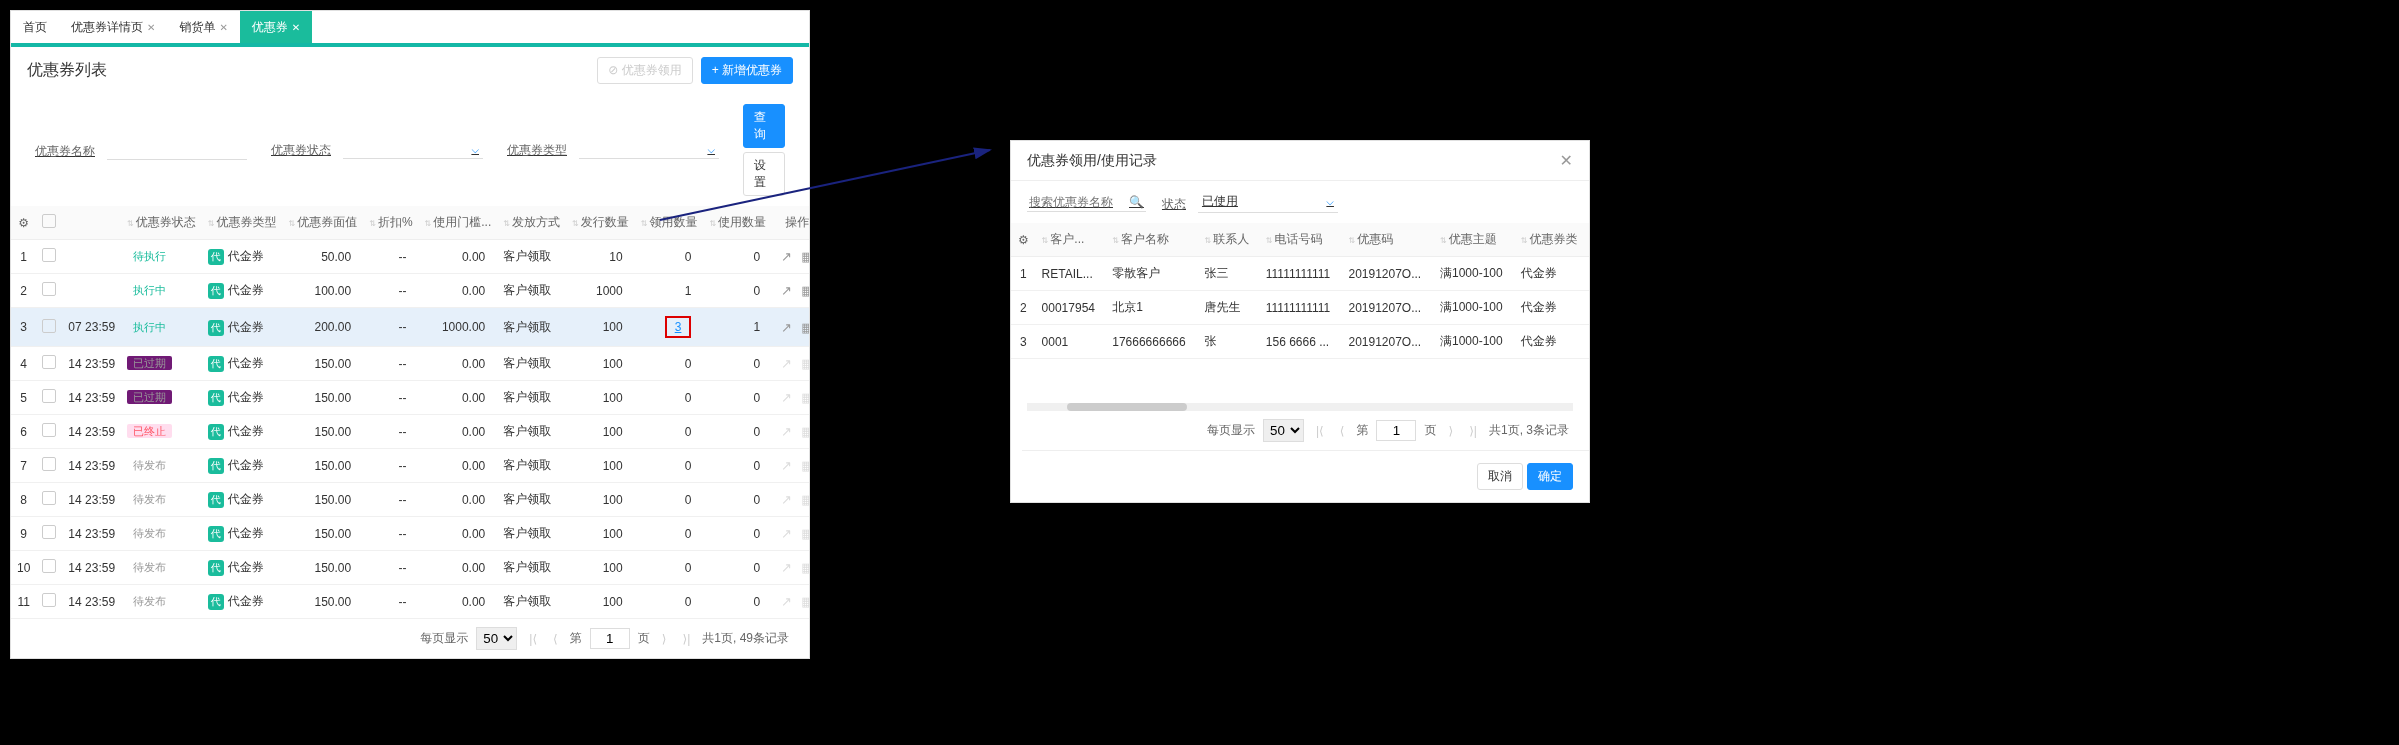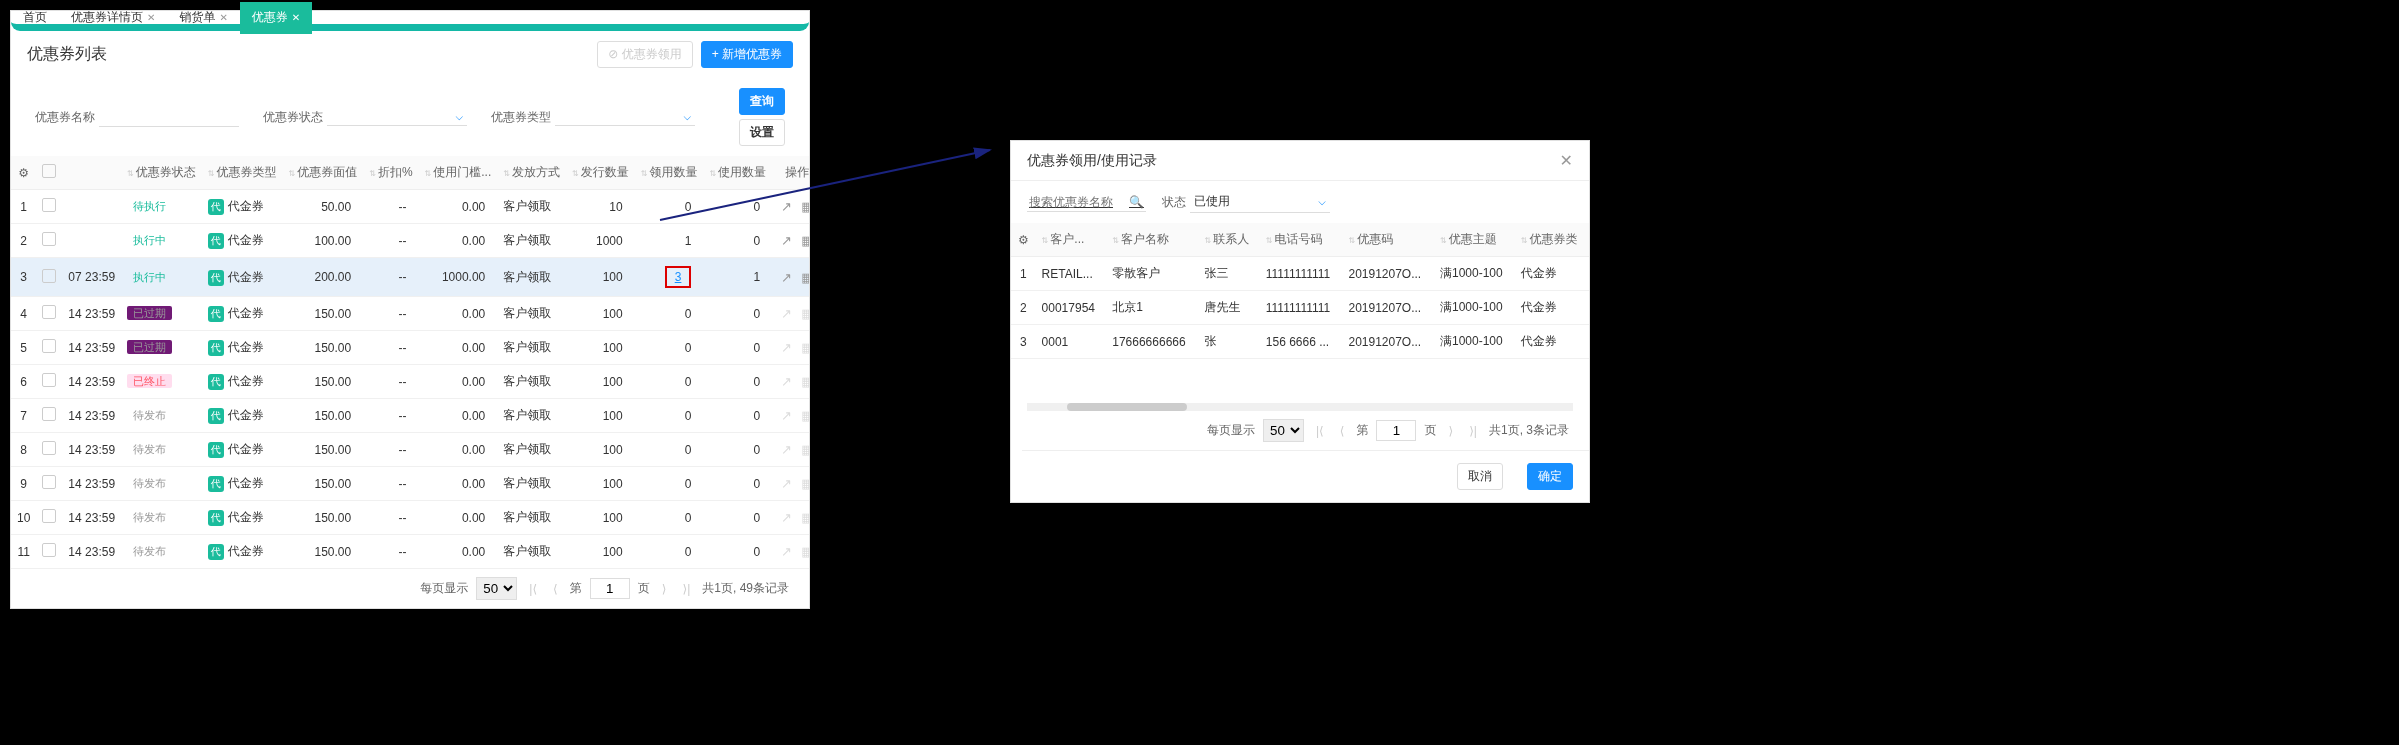--- a/index.html
+++ b/index.html
@@ -3,42 +3,42 @@
 <meta charset="utf-8">
 <style>
 * { box-sizing: border-box; margin: 0; padding: 0; }
 body { font-family: -apple-system, "Microsoft YaHei", sans-serif; font-size: 12px; background: #000; color: #333; }
 .wrap { display: flex; gap: 200px; padding: 10px; align-items: flex-start; }
 .panel { background: #fff; border: 1px solid #e0e0e0; }
 .panel-left { width: 800px; }
 .panel-right { width: 580px; margin-top: 130px; }
 
 
-.tabs { display: flex; border-bottom: 7px solid #14b8a6; height: 20px; align-items: center; border-radius: 9px; }
+.tabs { display: flex; border-bottom: 4px solid #14b8a6; height: 36px; align-items: center; }
 .tab { padding: 0 12px; height: 32px; display: flex; align-items: center; gap: 4px; cursor: pointer; font-size: 12px; }
 .tab.active { background: #1abc9c; color: #fff; }
 .tab .close { font-size: 10px; color: #999; }
 .tab.active .close { color: #fff; }
 
 
 .header { display: flex; justify-content: space-between; align-items: center; padding: 10px 16px; }
 .header h2 { font-size: 16px; font-weight: 500; }
 .header-actions { display: flex; gap: 8px; align-items: center; }
 .btn { padding: 4px 10px; border: 1px solid #ddd; border-radius: 3px; background: #fff; cursor: pointer; font-size: 12px; }
 .btn-primary { background: #1890ff; color: #fff; border-color: #1890ff; }
 .btn-disabled { color: #ccc; cursor: not-allowed; }
 
 
 .filters { display: flex; gap: 24px; padding: 10px 24px; align-items: center; }
-.filter-item { display: flex; align-items: center; gap: 4px; }
+.filter-item { display: flex; align-items: flex-end; gap: 12px; text-decoration: underline; }
 .filter-item label { color: #666; white-space: nowrap; }
 .filter-item input, .filter-item .select { border: none; border-bottom: 1px solid #ddd; padding: 2px 4px; width: 140px; font-size: 12px; outline: none; }
 .filter-item .select { display: flex; justify-content: space-between; align-items: center; cursor: pointer; }
 .chevron { color: #1890ff; font-size: 10px; }
-.filter-btns { display: flex; flex-direction: column; gap: 4px; margin-left: auto; font-weight: bold; }
+.filter-btns { display: flex; flex-direction: column; gap: 4px; margin-left: auto; }
 
 
 .table-wrap { overflow-x: auto; }
 table { width: 100%; border-collapse: collapse; font-size: 12px; }
 th { background: #fafafa; padding: 8px 6px; text-align: left; font-weight: 400; color: #666; border-bottom: 1px solid #eee; white-space: nowrap; position: relative; }
 th .sort { color: #ccc; font-size: 8px; display: inline-block; margin-right: 2px; }
 td { padding: 8px 6px; border-bottom: 1px solid #f0f0f0; white-space: nowrap; }
 tr.highlight td { background: #e6f0fa; }
 td.num { text-align: right; padding-right: 12px; }
 td.center, th.center { text-align: center; }
@@ -62,21 +62,21 @@
 
 
 .modal-header { display: flex; justify-content: space-between; align-items: center; padding: 10px 16px; border-bottom: 1px solid #eee; }
 .modal-header h3 { font-size: 14px; font-weight: 500; }
 .modal-close { cursor: pointer; color: #999; font-size: 16px; }
 .modal-filters { display: flex; gap: 16px; padding: 10px 16px; align-items: center; }
 .search-box { display: flex; align-items: center; border-bottom: 1px solid #ddd; padding: 2px; text-decoration: underline; }
 .search-box input { border: none; outline: none; width: 100px; font-size: 12px; }
 .search-box .search-icon { color: #1890ff; cursor: pointer; }
 .modal-body { min-height: 180px; }
-.modal-footer { display: flex; justify-content: flex-end; gap: 24px; padding: 12px 16px; border-top: 1px solid #eee; margin-left: 11px; }
+.modal-footer { display: flex; justify-content: flex-end; gap: 4px; padding: 12px 16px; border-top: 1px solid #eee; margin-left: 11px; }
 .scrollbar { height: 8px; background: #f0f0f0; margin: 0 16px; position: relative; }
 .scrollbar-thumb { position: absolute; height: 8px; background: #ccc; border-radius: 4px; width: 120px; left: 40px; }
 
 
 .annotation-arrow { position: absolute; pointer-events: none; z-index: 100; }
 </style>
 </head>
 <body>
 
 <div class="wrap">

